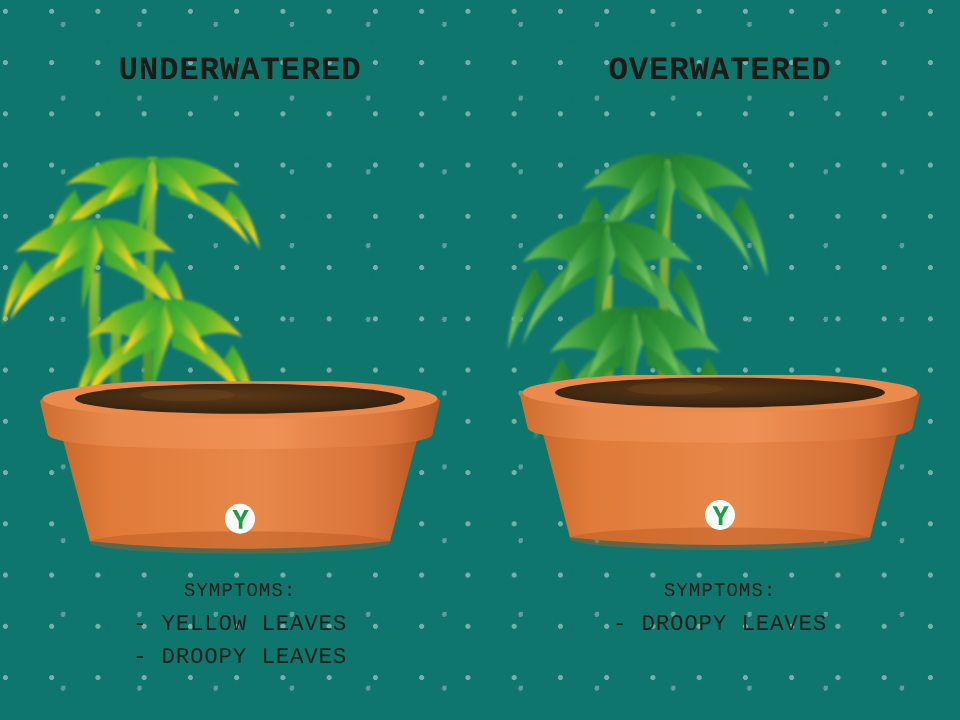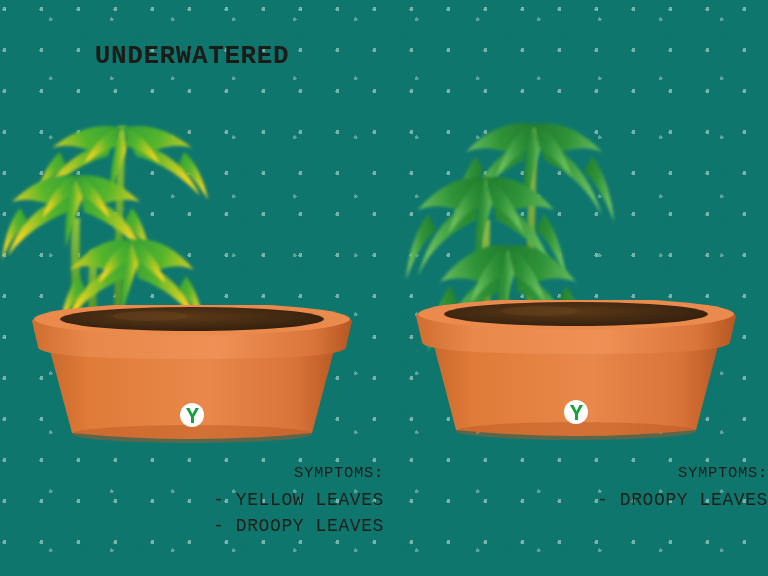--- a/index.html
+++ b/index.html
@@ -56,21 +56,21 @@
     left: 0;
     width: 384px;
     height: 345px;
   }
 
   .symptoms {
     position: absolute;
     top: 464px;
     left: 0;
     width: 384px;
-    text-align: right;
+    text-align: center;
     color: #1e1e1a;
   }
   .symptoms-head {
     font-size: 15.5px;
     letter-spacing: 0.7px;
     margin-bottom: 8px;
   }
   .symptom-line {
     font-size: 18px;
     letter-spacing: 0.6px;
@@ -192,20 +192,21 @@
 
     <div class="symptoms">
       <div class="symptoms-head">SYMPTOMS:</div>
       <div class="symptom-line">- YELLOW LEAVES</div>
       <div class="symptom-line">- DROOPY LEAVES</div>
     </div>
   </div>
 
   <div class="panel right">
 
+    <div class="panel-title">OVERWATERED</div>
 
     <div class="plant-stage">
       <svg width="384" height="345" viewBox="0 0 384 345">
         <defs>
           <linearGradient id="owLeafA" x1="0" y1="0" x2="1" y2="0.35">
             <stop offset="0%" stop-color="#1f7a2b"></stop>
             <stop offset="50%" stop-color="#2f9338"></stop>
             <stop offset="100%" stop-color="#6cc05c"></stop>
           </linearGradient>
           <linearGradient id="owLeafB" x1="1" y1="0" x2="0" y2="0.35">

